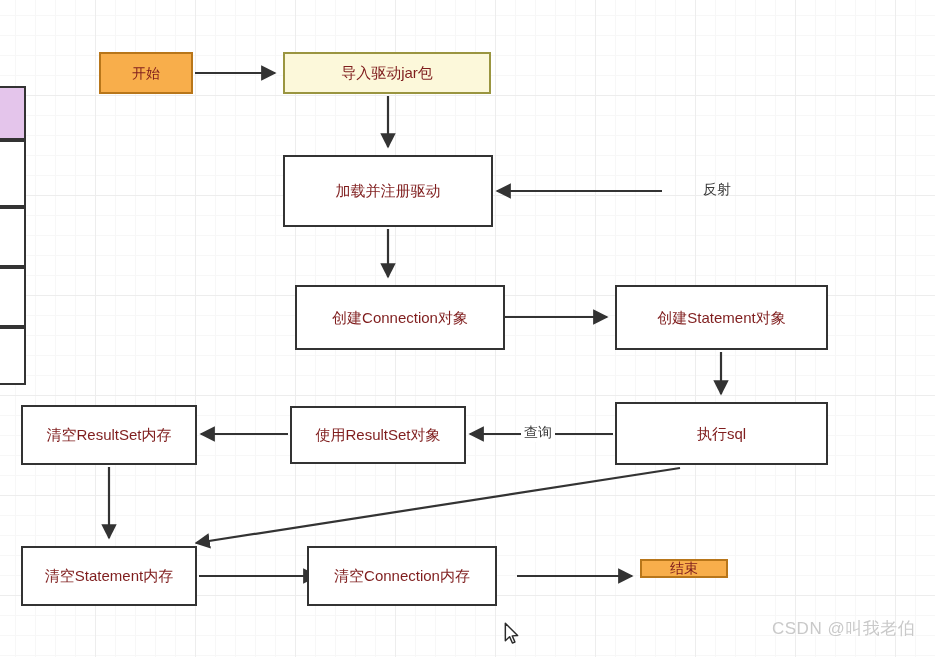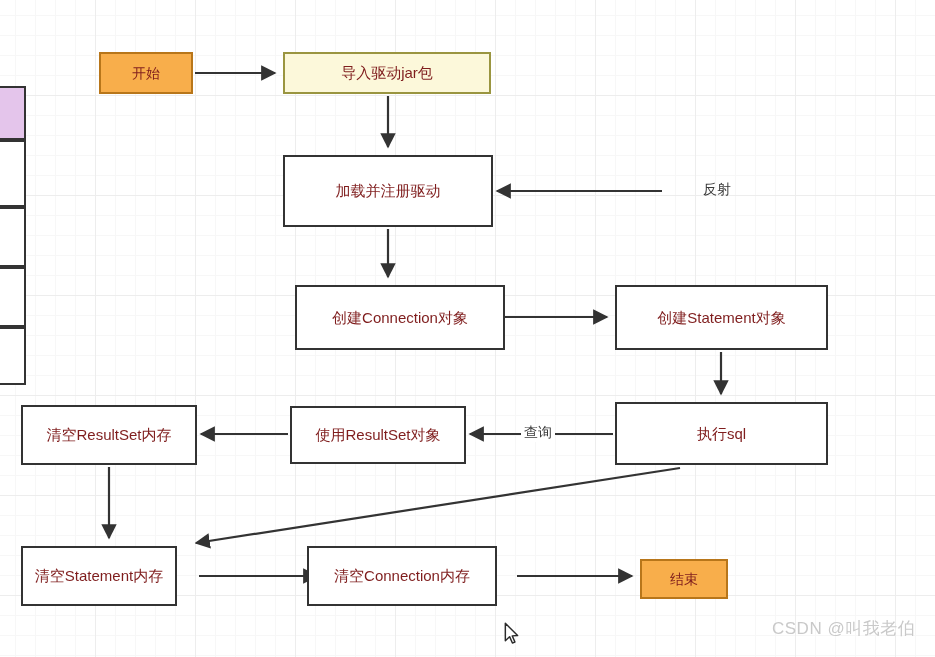--- a/index.html
+++ b/index.html
@@ -133,25 +133,25 @@
   <div class="node" style="left:283px; top:285px; width:210px; height:65px;margin-left:12px;">创建Connection对象</div>
 
   <div class="node" style="left:615px; top:285px; width:213px; height:65px;">创建Statement对象</div>
 
   <div class="node" style="left:615px; top:402px; width:213px; height:63px;">执行sql</div>
 
   <div class="node" style="left:290px; top:406px; width:176px; height:58px;">使用ResultSet对象</div>
 
   <div class="node" style="left:21px; top:405px; width:176px; height:60px;">清空ResultSet内存</div>
 
-  <div class="node" style="left:21px; top:546px; width:156px; height:60px;">清空Statement内存</div>
+  <div class="node" style="left:21px; top:546px; width:176px; height:60px;">清空Statement内存</div>
 
   <div class="node" style="left:307px; top:546px; width:190px; height:60px;">清空Connection内存</div>
 
-  <div class="node terminal-end" style="left:640px; top:559px; width:88px; height:40px;">结束</div>
+  <div class="node terminal-end" style="left:640px; top:559px; width:88px; height:19px;">结束</div>
 
   <div class="edge-label" style="left:703px; top:181px;">反射</div>
 
   <div class="edge-label" style="left:521px; top:424px; background:#ffffff; padding:0 3px;">查询</div>
 
   <div class="watermark" style="left:772px; top:617px;">CSDN @叫我老伯</div>
 
   <svg class="cursor" style="left:503px; top:622px;" width="18" height="24" viewBox="0 0 12 18" xmlns="http://www.w3.org/2000/svg">
     <path d="M 1 1 L 1 14 L 4.2 11 L 6.3 15.8 L 8.2 15 L 6.2 10.4 L 10.2 10.2 Z" fill="#ffffff" stroke="#2b2b2b" stroke-width="1.1" stroke-linejoin="round"></path>
   </svg>

